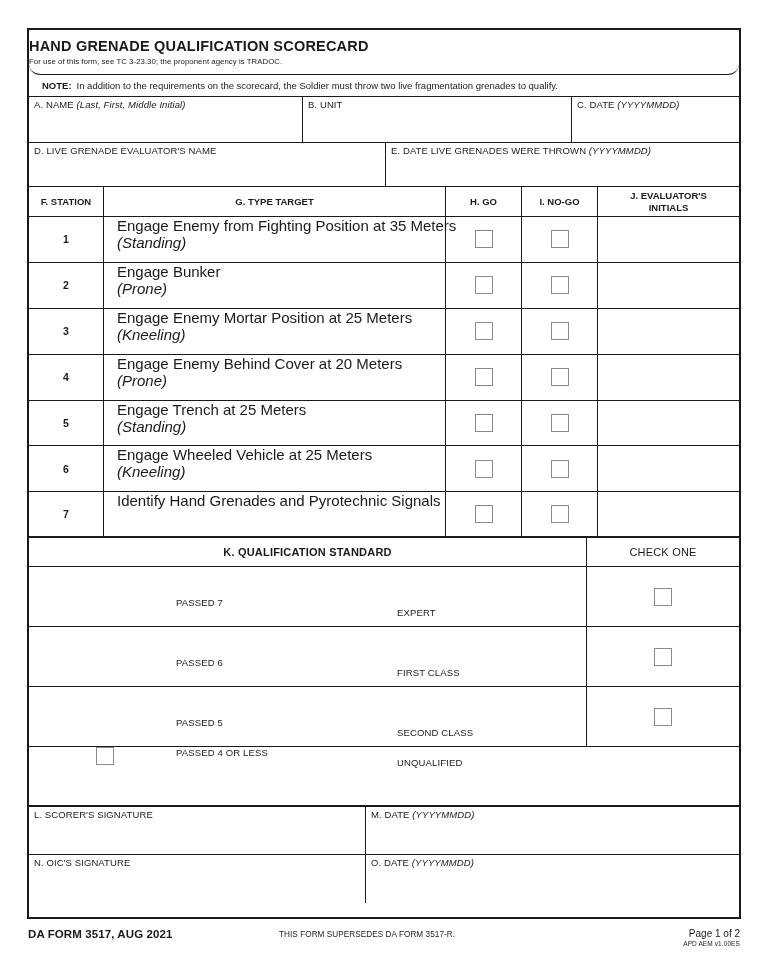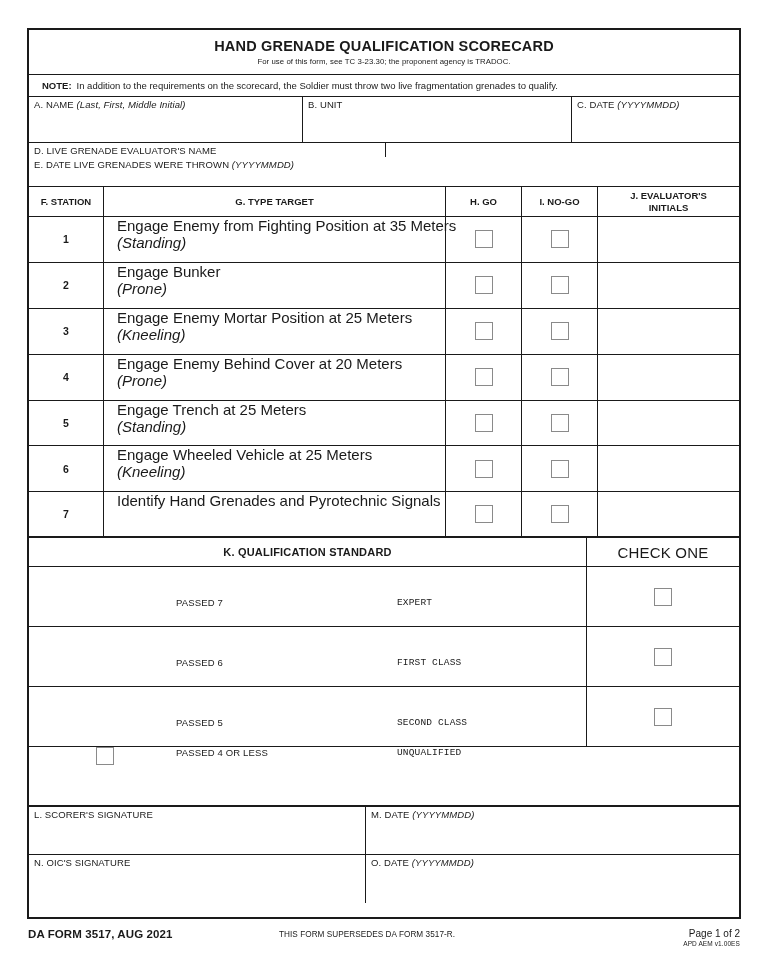--- a/index.html
+++ b/index.html
@@ -49,22 +49,23 @@
     white-space: nowrap;
   }
   .lbl i { font-style: italic; }
 
   
   .title-block {
     height: 44px;
     border-bottom: 1.5px solid #1a1a1a;
     display: flex;
     flex-direction: column;
-    align-items: center;
+    align-items: flex-start;
     justify-content: center;
+    border-radius: 11px;
   }
   .form-title {
     font-size: 14.5px;
     font-weight: bold;
     letter-spacing: .2px;
     text-align: center;
   }
   .form-subtitle {
     font-size: 7.8px;
     text-align: center;
@@ -78,21 +79,21 @@
     border-bottom: 1.5px solid #1a1a1a;
     display: flex;
     align-items: center;
     padding-left: 6px;
     font-size: 9.5px;
   }
   .note-key { font-weight: bold; margin-right: 5px; padding-left: 7px; }
 
   
   .ident-row-1 { height: 46px; }
-  .ident-row-2 { height: 44px; flex-direction: column; }
+  .ident-row-2 { height: 44px; }
 
   
   .st-head { height: 30px; }
   .st-head .cell {
     display: flex;
     align-items: center;
     justify-content: center;
     text-align: center;
     font-size: 9.5px;
     font-weight: bold;
@@ -134,39 +135,39 @@
   .w-init    { width: 141px; }
 
   
   .q-head { height: 29px; }
   .q-head .q-left {
     display: flex; align-items: center; justify-content: center;
     font-size: 11px; font-weight: bold; letter-spacing: .2px;
   }
   .q-head .q-right {
     display: flex; align-items: center; justify-content: center;
-    font-size: 15px; letter-spacing: .2px;
+    font-size: 11px; letter-spacing: .2px;
   }
   .q-row { height: 60px; }
   .q-row .q-left { position: relative; }
   .q-row .q-right {
     display: flex; align-items: center; justify-content: center;
   }
   .q-passed {
     position: absolute;
     left: 0; right: 0; top: 50%;
     transform: translateY(-50%);
     font-size: 9.5px;
     letter-spacing: .15px;
   }
   .q-passed .p-txt {
     position: absolute; left: 147px; top: 0;
   }
   .q-passed .c-txt {
-    position: absolute; left: 368px; top: 0; font-family: Liberation Mono, monospace;
+    position: absolute; left: 368px; top: 10px;
   }
   .w-qleft  { width: 558px; }
   .w-qright { width: 152px; }
 
   
   .sig-row { height: 48px; }
   .w-sig  { width: 337px; }
   .w-sdate{ width: 373px; }
 
   

